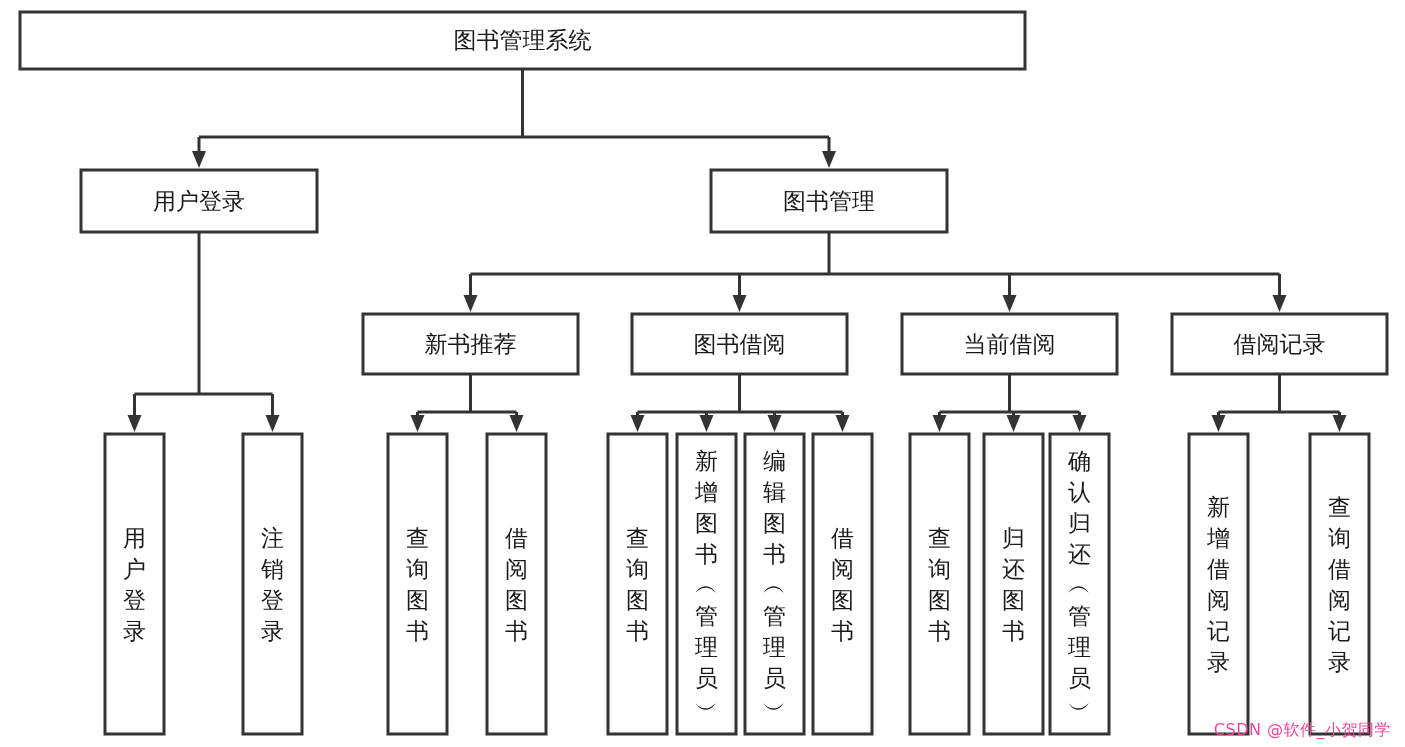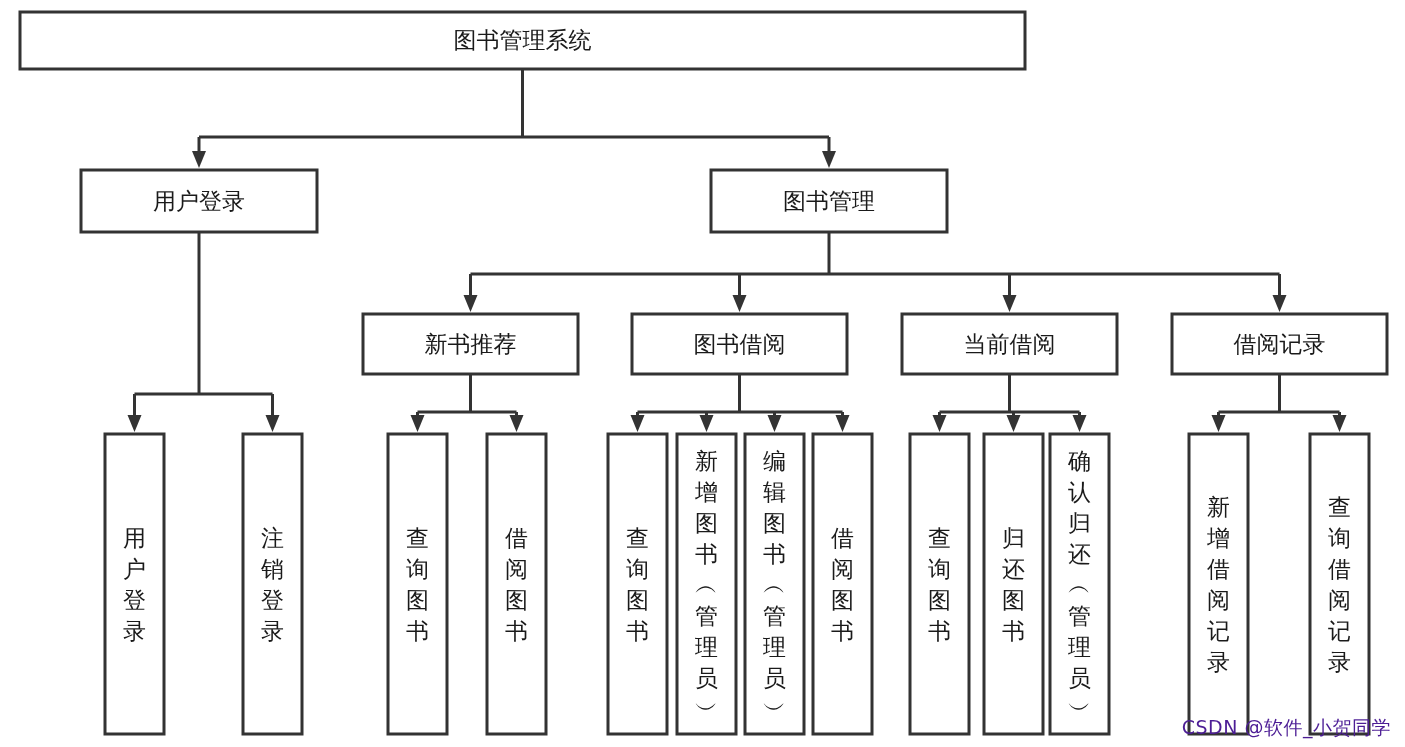--- a/index.html
+++ b/index.html
@@ -52,22 +52,22 @@
     fill: #1a1a1a;
     font-family: "DejaVu Sans", "Liberation Sans", sans-serif;
     font-size: 23px;
     text-anchor: middle;
   }
   .watermark {
     position: absolute;
     right: 14px;
     bottom: 6px;
     font-family: "DejaVu Sans", "Liberation Sans", sans-serif;
-    font-size: 19px;
-    color: #4c1d95;
+    font-size: 16px;
+    color: #ec4899;
     white-space: nowrap;
     letter-spacing: 0.5px;
   }
 </style>
 </head>
 <body>
 
 <div id="diagram-root">
 
   <svg class="flow" viewBox="0 0 1405 747" xmlns="http://www.w3.org/2000/svg">

